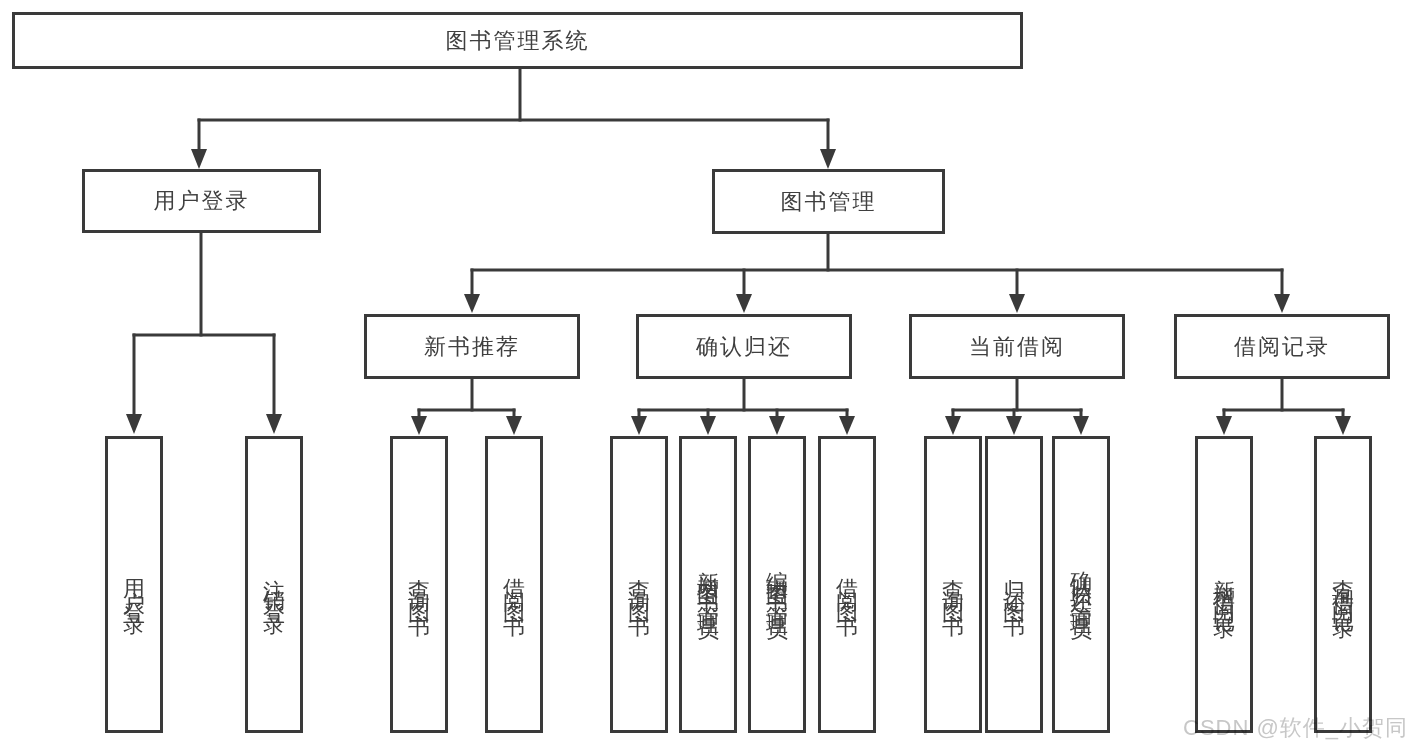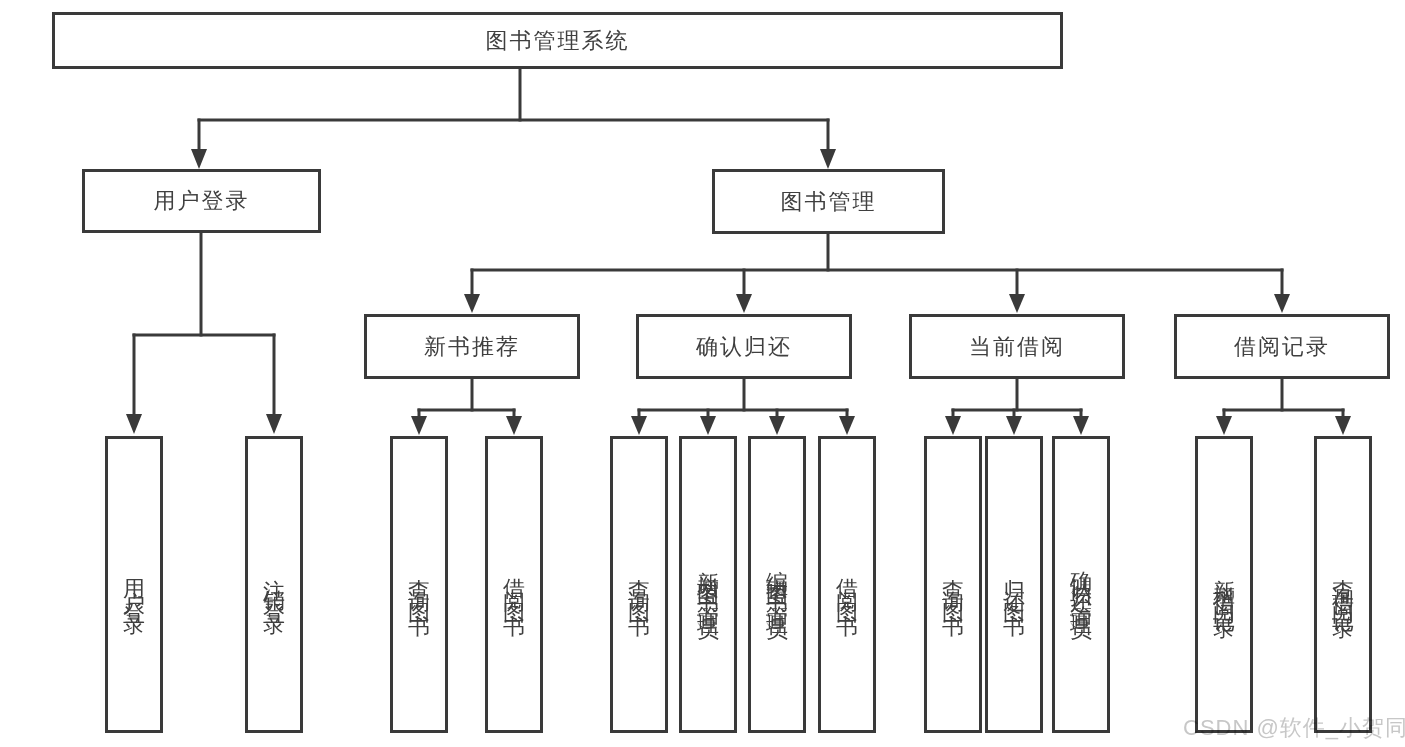--- a/index.html
+++ b/index.html
@@ -122,21 +122,21 @@
       <polygon points="769,416 785,416 777,435"></polygon>
       <polygon points="839,416 855,416 847,435"></polygon>
       <polygon points="945,416 961,416 953,435"></polygon>
       <polygon points="1006,416 1022,416 1014,435"></polygon>
       <polygon points="1073,416 1089,416 1081,435"></polygon>
       <polygon points="1216,416 1232,416 1224,435"></polygon>
       <polygon points="1335,416 1351,416 1343,435"></polygon>
     </g>
   </svg>
 
-  <div class="node" style="left:12px; top:12px; width:1011px; height:57px;margin-left:40px;">图书管理系统</div>
+  <div class="node" style="left:12px; top:12px; width:1011px; height:57px;">图书管理系统</div>
 
   <div class="node" style="left:82px; top:169px; width:239px; height:64px;">用户登录</div>
   <div class="node" style="left:364px; top:314px; width:216px; height:65px;">新书推荐</div>
 
   <div class="node" style="left:712px; top:169px; width:233px; height:65px;">图书管理</div>
   <div class="node" style="left:636px; top:314px; width:216px; height:65px;">确认归还</div>
   <div class="node" style="left:909px; top:314px; width:216px; height:65px;text-align:right;">当前借阅</div>
   <div class="node" style="left:1174px; top:314px; width:216px; height:65px;">借阅记录</div>
 
   <div class="node vnode sp-wide" style="left:105px;">用户登录</div>

